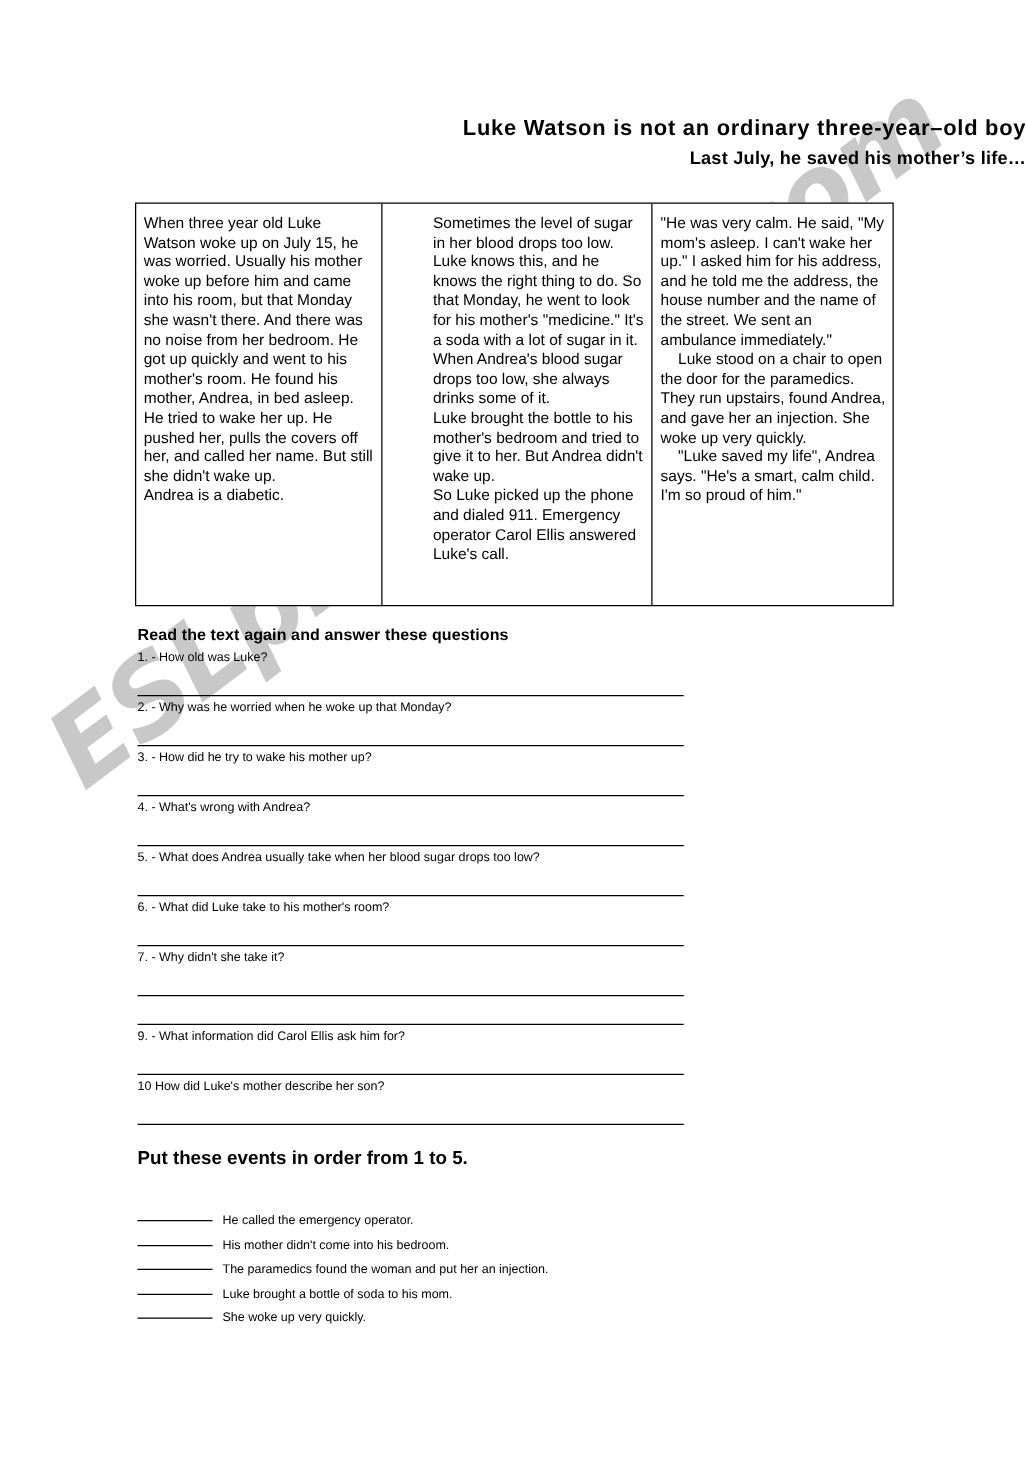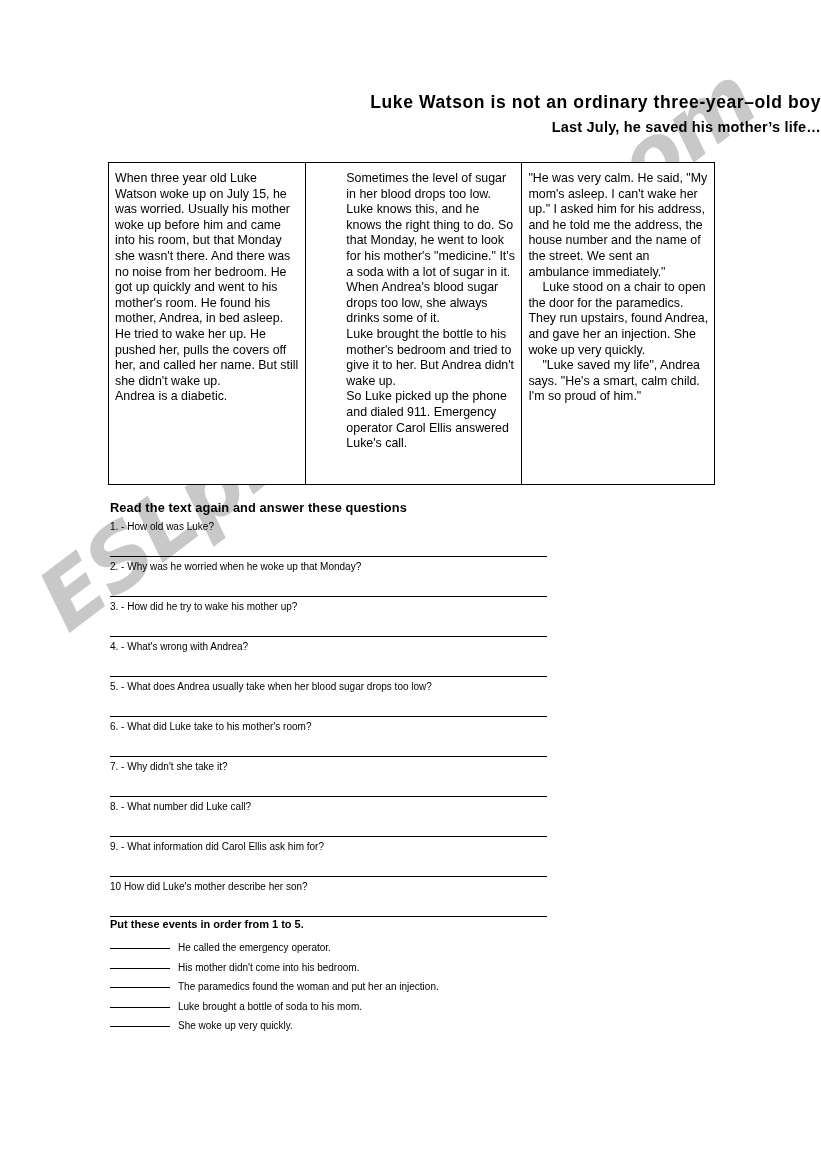--- a/index.html
+++ b/index.html
@@ -130,23 +130,23 @@
   }
 
   
   .ordering {
     position: absolute;
     left: 110px;
     top: 918px;
     width: 600px;
   }
   .order-heading {
-    font-size: 11px;
-    font-weight: bold;
-    margin: 0 0 8px 0;
+    font-size: 15px;
+    font-weight: bold;
+    margin: 0 0 32px 0;
   }
   .order-row {
     font-size: 10px;
     line-height: 19.5px;
     margin: 0;
     white-space: nowrap;
   }
   .order-blank {
     display: inline-block;
     width: 60px;
@@ -207,21 +207,20 @@
 
       <p class="question-row">5. - What does Andrea usually take when her blood sugar drops too low?</p>
       <div class="answer-line"></div>
 
       <p class="question-row">6. - What did Luke take to his mother's room?</p>
       <div class="answer-line"></div>
 
       <p class="question-row">7. - Why didn't she take it?</p>
       <div class="answer-line"></div>
 
-      <p class="question-row">8. - What number did Luke call?</p>
       <div class="answer-line"></div>
 
       <p class="question-row">9. - What information did Carol Ellis ask him for?</p>
       <div class="answer-line"></div>
 
       <p class="question-row">10 How did Luke's mother describe her son?</p>
       <div class="answer-line"></div>
     </div>
 
     <div class="ordering">

